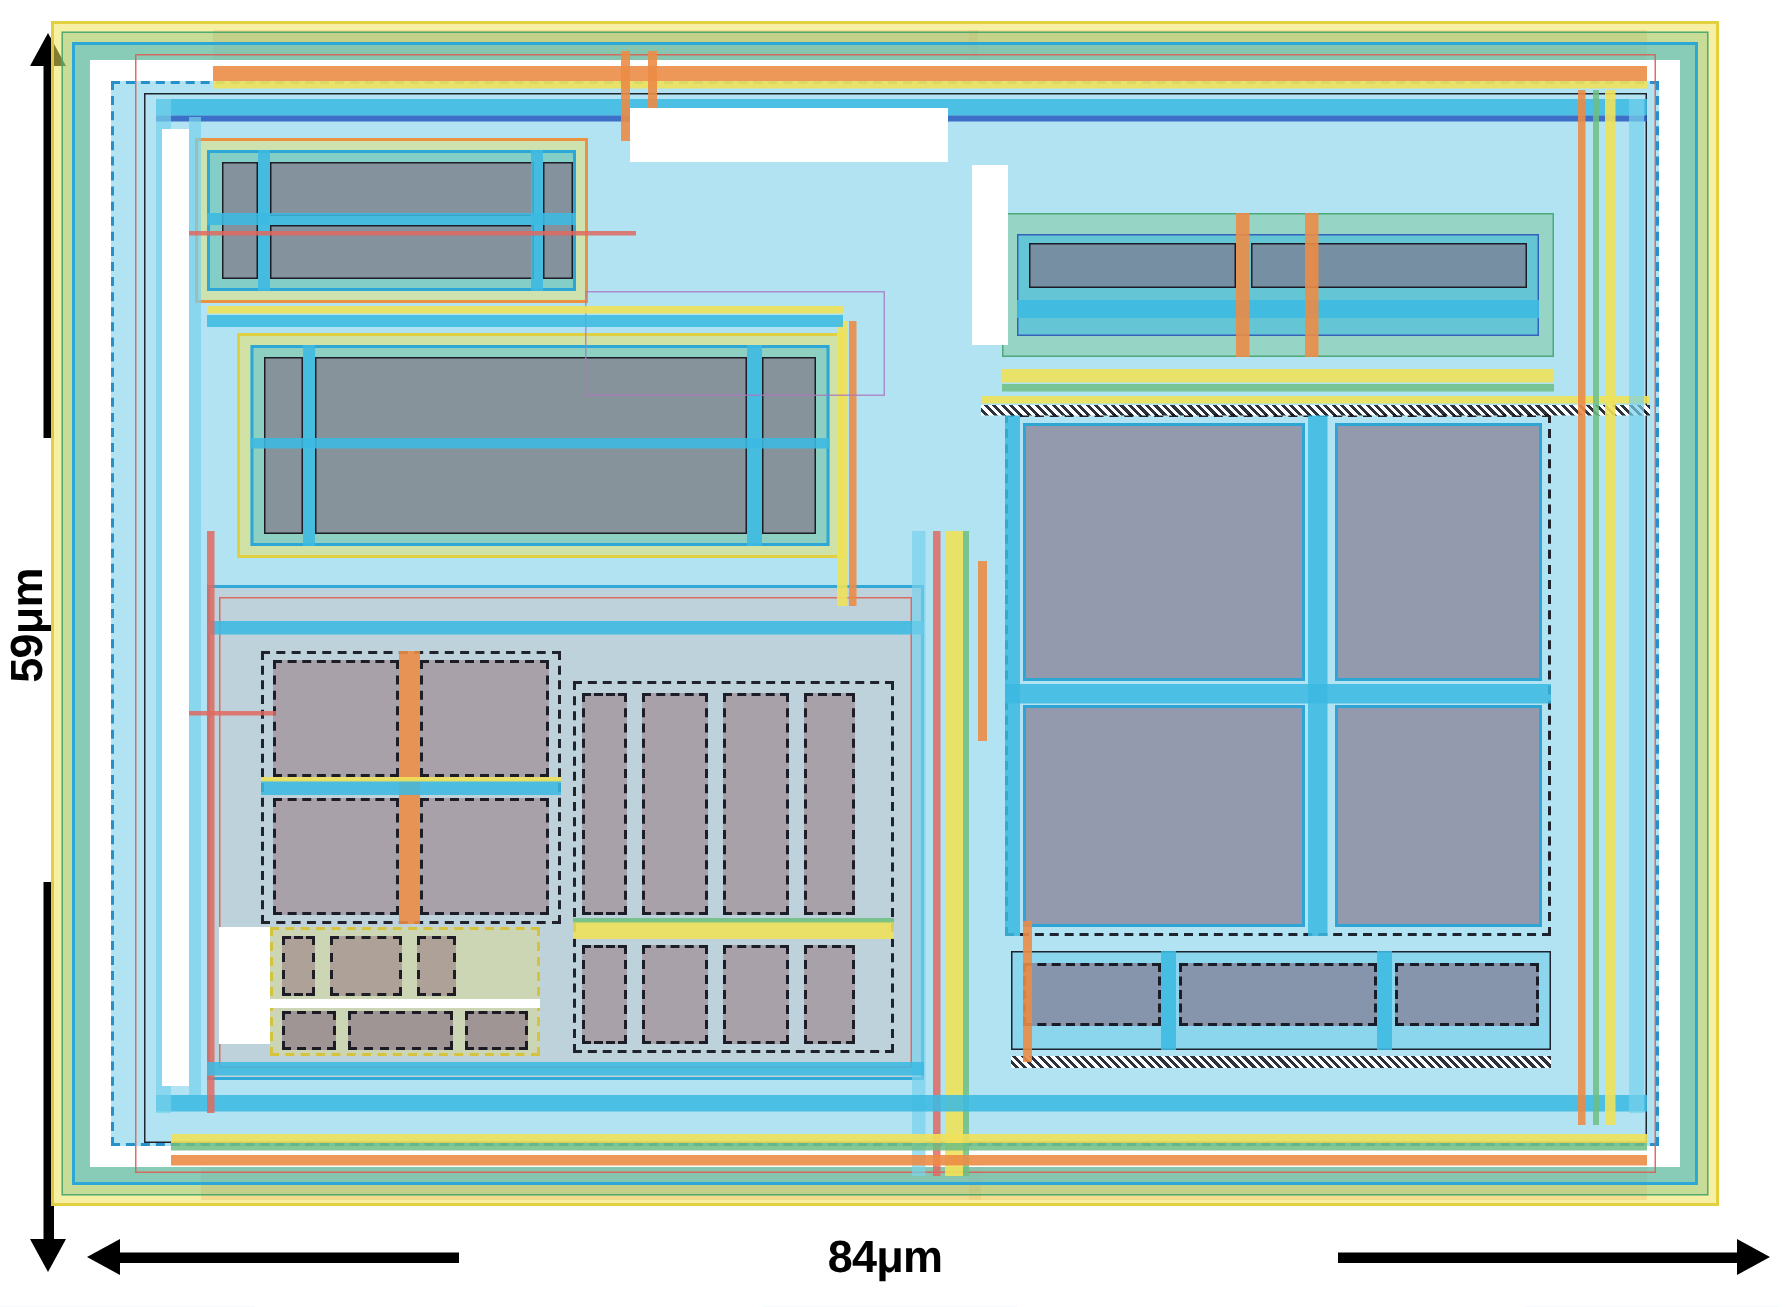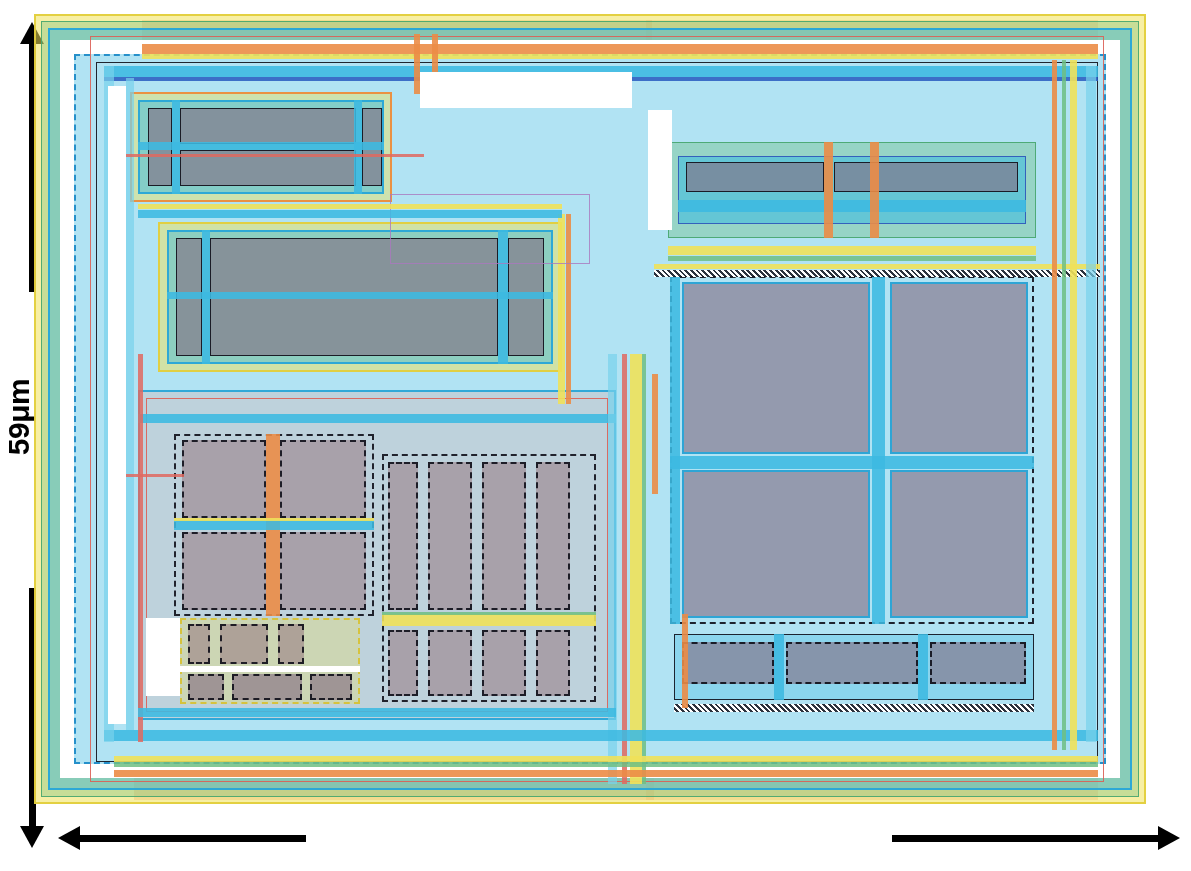--- a/index.html
+++ b/index.html
@@ -83,20 +83,21 @@
       <div class="head"></div>
     </div>
   <div class="dim-label" id="v-label">59μm</div>
 
   <div class="arrow-h" id="arrow-left">
       <div class="headh"></div>
     </div>
   <div class="arrow-h" id="arrow-right">
       <div class="headh"></div>
     </div>
+  <div class="dim-label" id="h-label">84μm</div>
 
   <div id="layout">
 
     <div class="lay well-salmon hx-diag2" style="left:612px;top:6px;width:452px;height:780px;"></div>
     <div class="lay well-pink hx-diag2" style="left:108px;top:6px;width:510px;height:200px;"></div>
     <div class="lay well-lav" style="left:356px;top:92px;width:258px;height:290px;"></div>
     <div class="lay well-pink hx-diag2" style="left:100px;top:700px;width:520px;height:86px;"></div>
 
     <div class="lay b-yel hx-hdash" style="left:0px;top:0px;width:1112px;height:790px;background:rgba(240,225,90,.55);"></div>
     <div class="lay b-grn" style="left:7px;top:7px;width:1098px;height:776px;background:rgba(110,190,130,.35);"></div>

